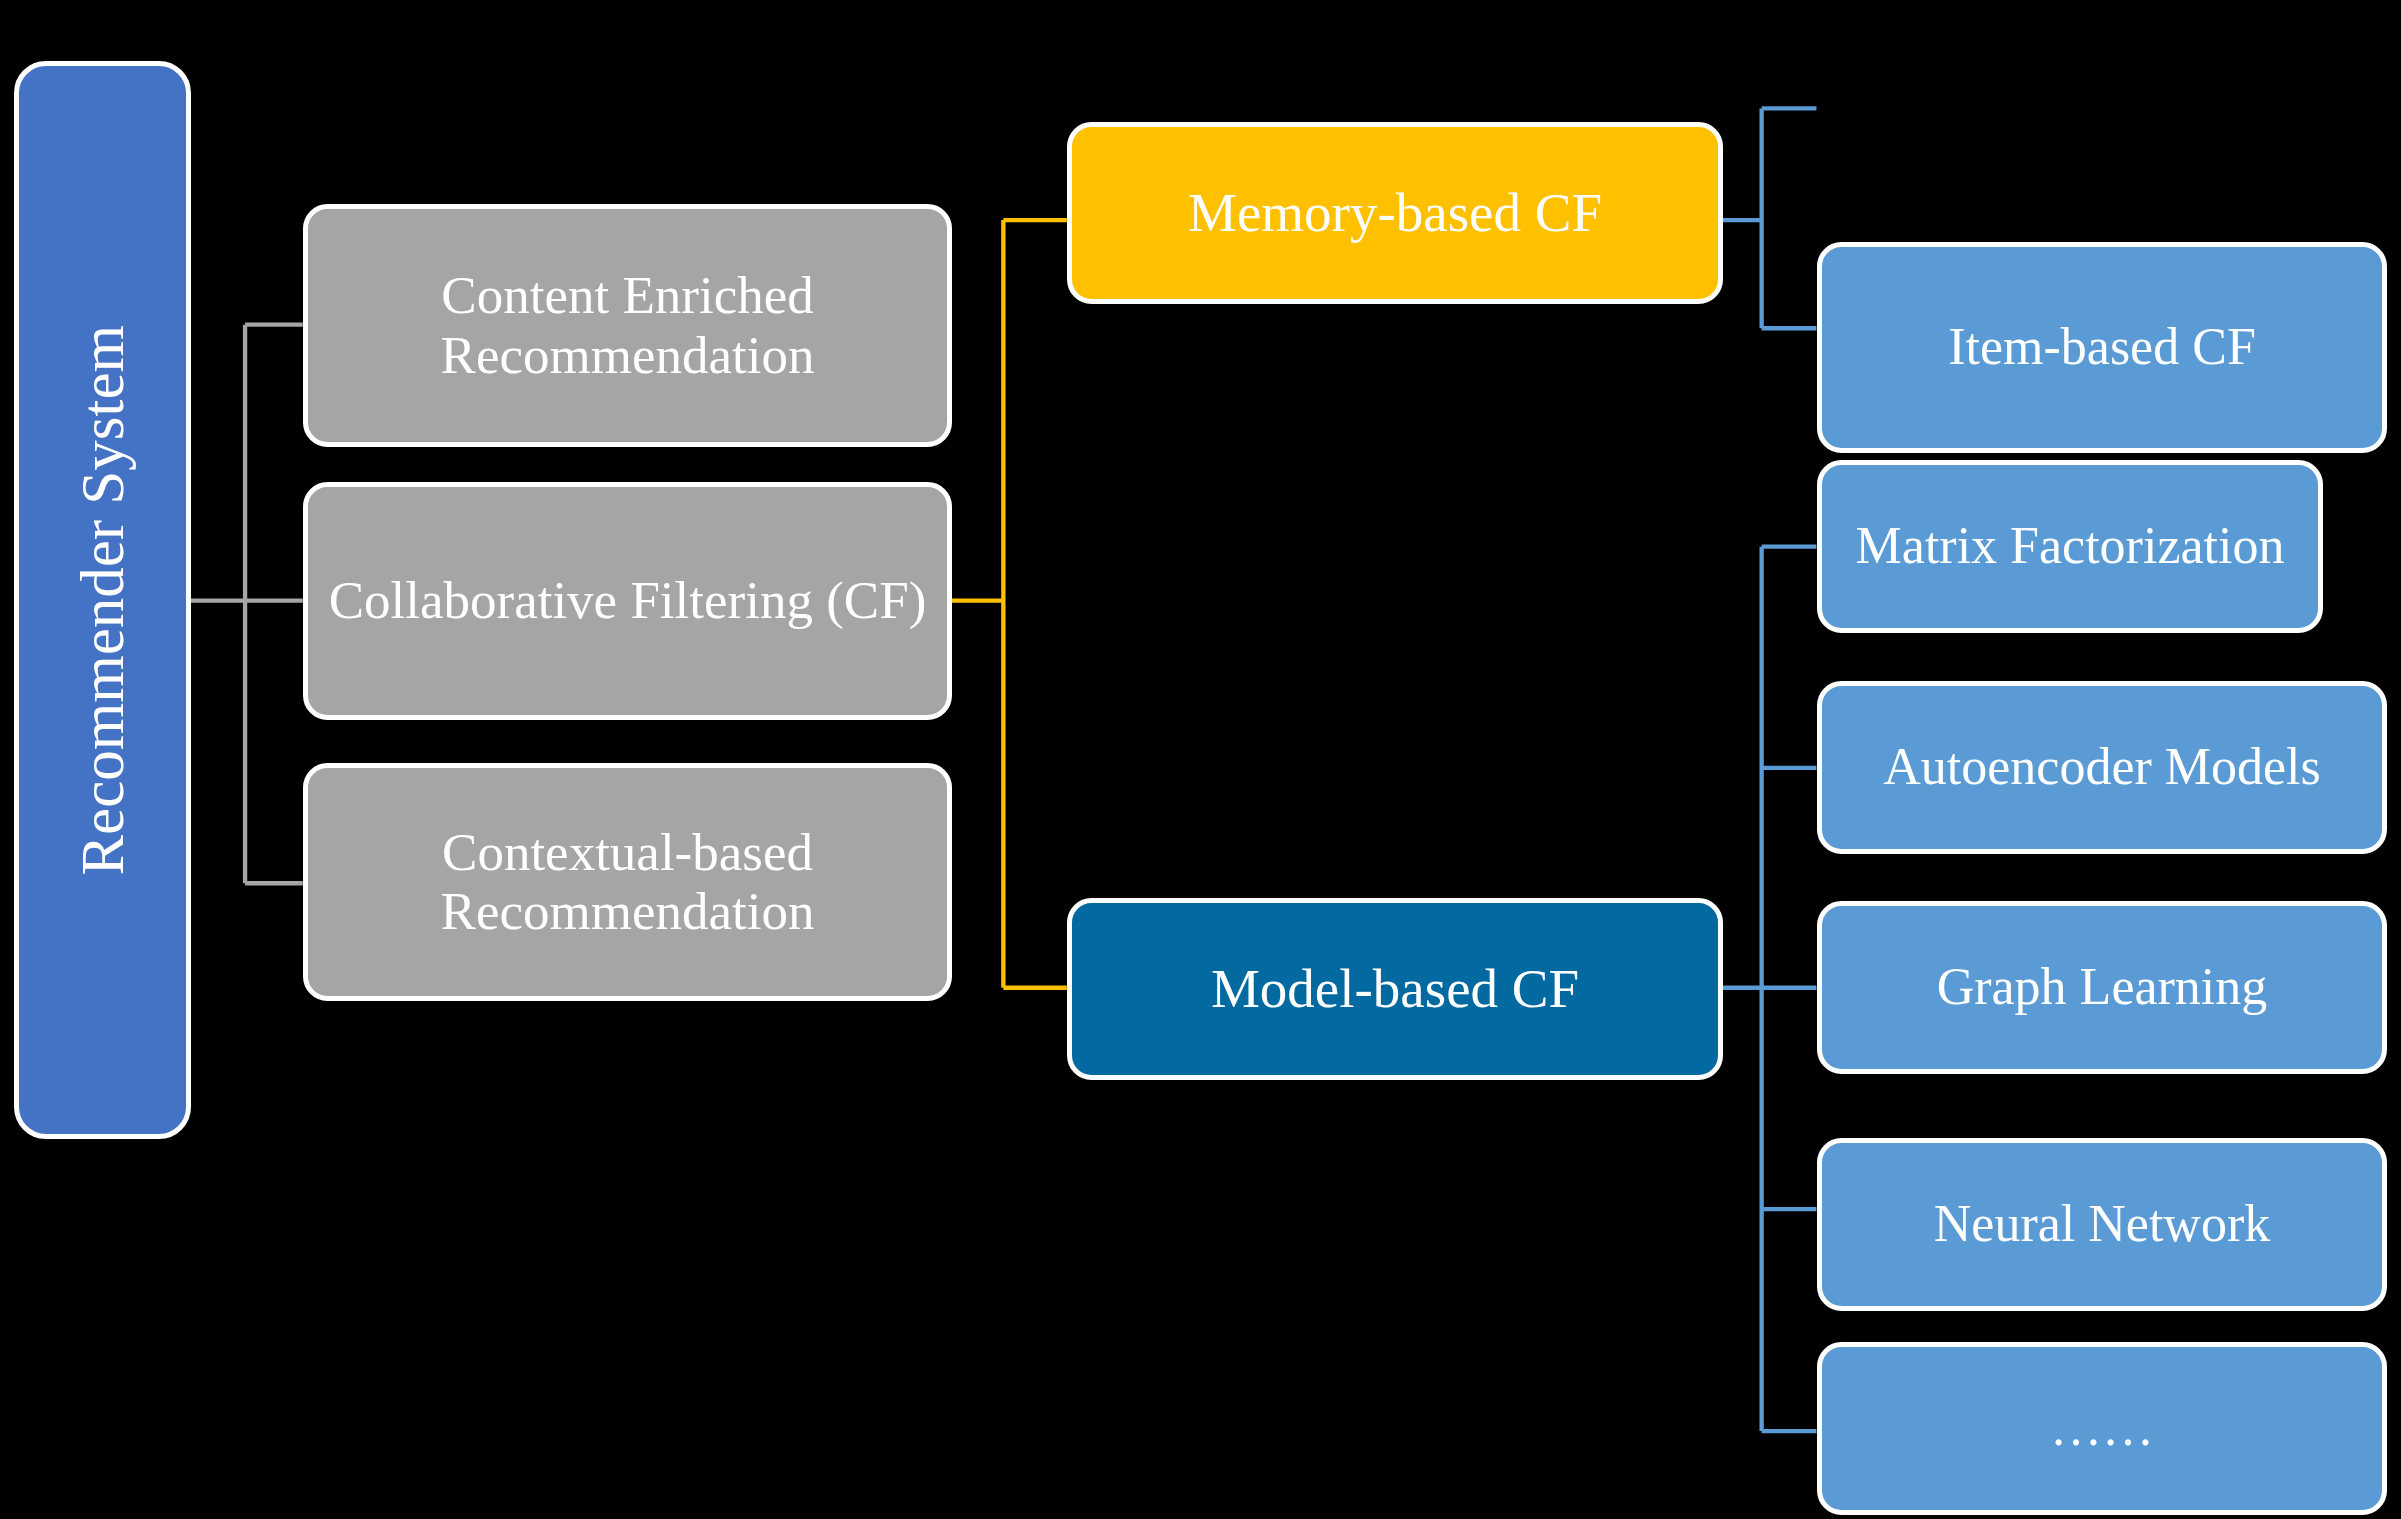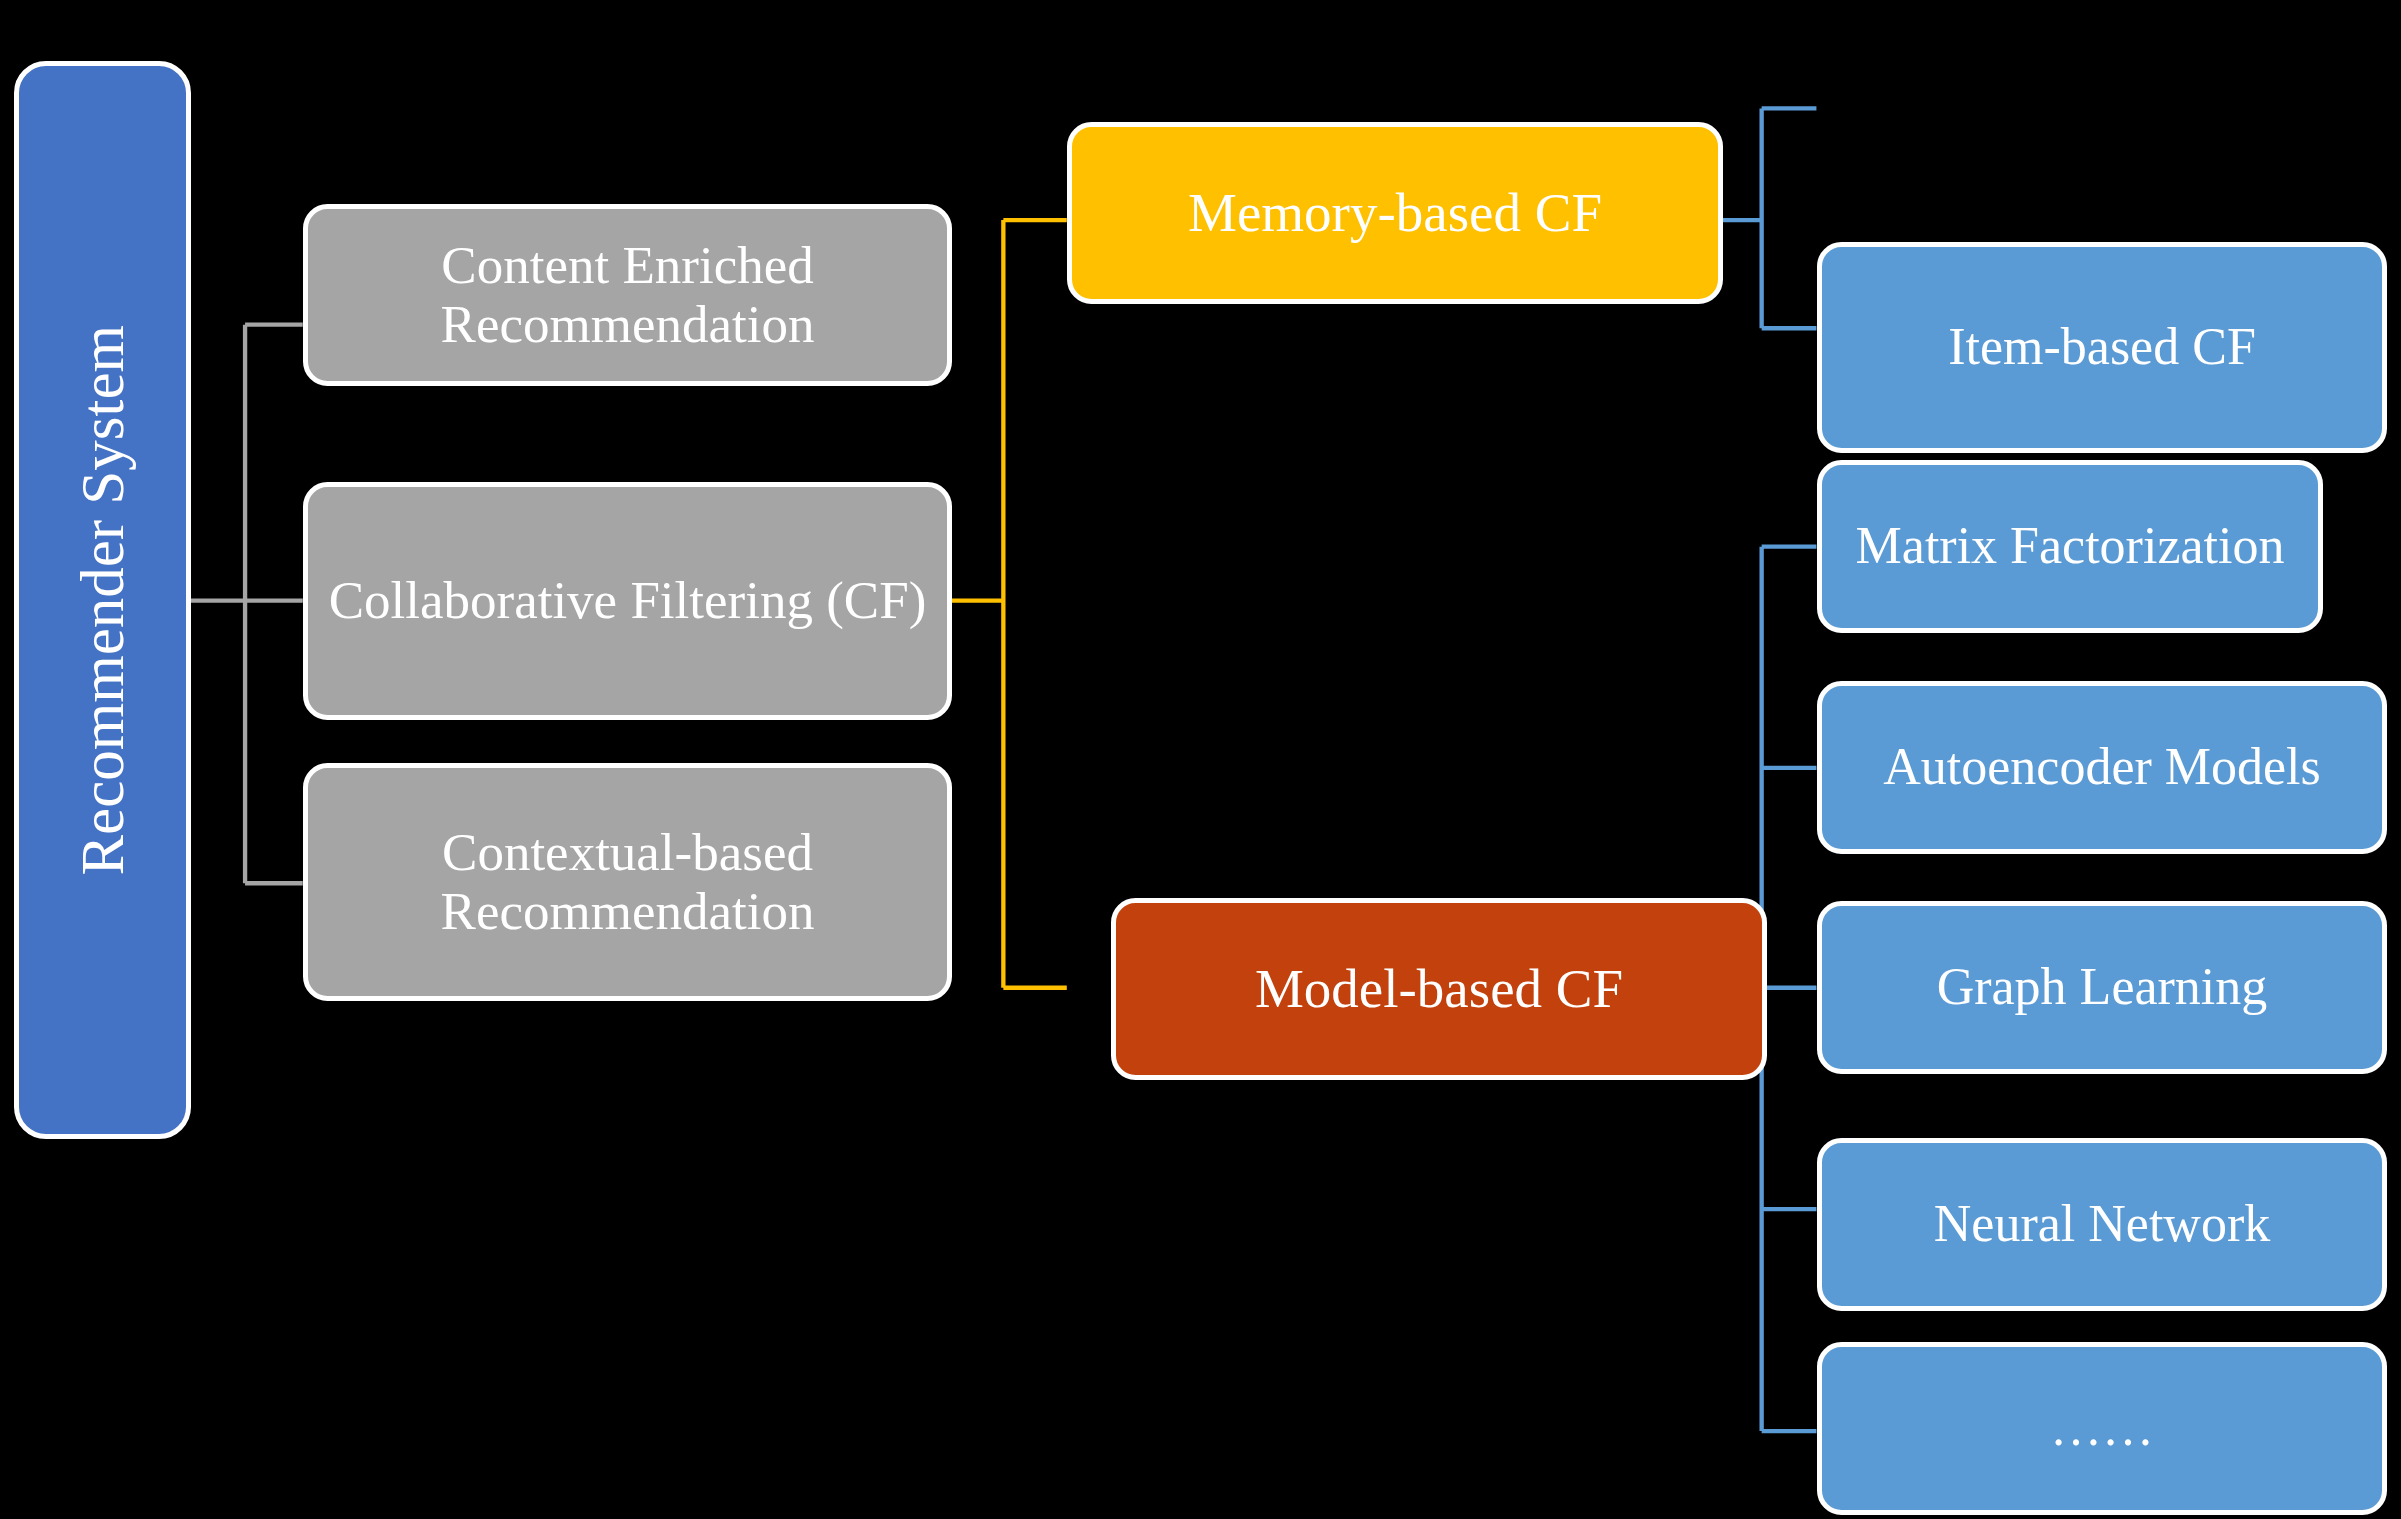--- a/index.html
+++ b/index.html
@@ -89,37 +89,37 @@
       <line x1="2444" y1="1370" x2="2520" y2="1370"></line>
       <line x1="2444" y1="1677" x2="2520" y2="1677"></line>
       <line x1="2444" y1="1985" x2="2520" y2="1985"></line>
     </g>
   </svg>
 
   <div class="node node-root" style="left:14.4px; top:61px; width:177px; height:1078px; background:#4472C4; font-size:61px;">
     <span>Recommender System</span>
   </div>
 
-  <div class="node" style="left:303px; top:204px; width:649px; height:182px; background:#A5A5A5; font-size:53px;">
+  <div class="node" style="left:303px; top:204px; width:649px; height:243px; background:#A5A5A5; font-size:53px;">
     <span>Content Enriched Recommendation</span>
   </div>
 
   <div class="node" style="left:303px; top:482px; width:649px; height:238px; background:#A5A5A5; font-size:53px;">
     <span>Collaborative Filtering (CF)</span>
   </div>
 
   <div class="node" style="left:303px; top:763px; width:649px; height:238px; background:#A5A5A5; font-size:53px;">
     <span>Contextual-based Recommendation</span>
   </div>
 
   <div class="node" style="left:1067px; top:122px; width:656px; height:182px; background:#FFC000; font-size:55px;">
     <span>Memory-based CF</span>
   </div>
 
-  <div class="node" style="left:1067px; top:898px; width:656px; height:182px; background:#c2410c; font-size:55px;margin-left:44px;">
+  <div class="node" style="left:1067px; top:898px; width:656px; height:182px; background:#0369a1; font-size:55px;">
     <span>Model-based CF</span>
   </div>
 
 
   <div class="node" style="left:1817px; top:242px; width:570px; height:211px; background:#5B9BD5; font-size:52px;">
     <span>Item-based CF</span>
   </div>
 
   <div class="node" style="left:1817px; top:460px; width:506px; height:173px; background:#5B9BD5; font-size:52px;">
     <span>Matrix Factorization</span>

